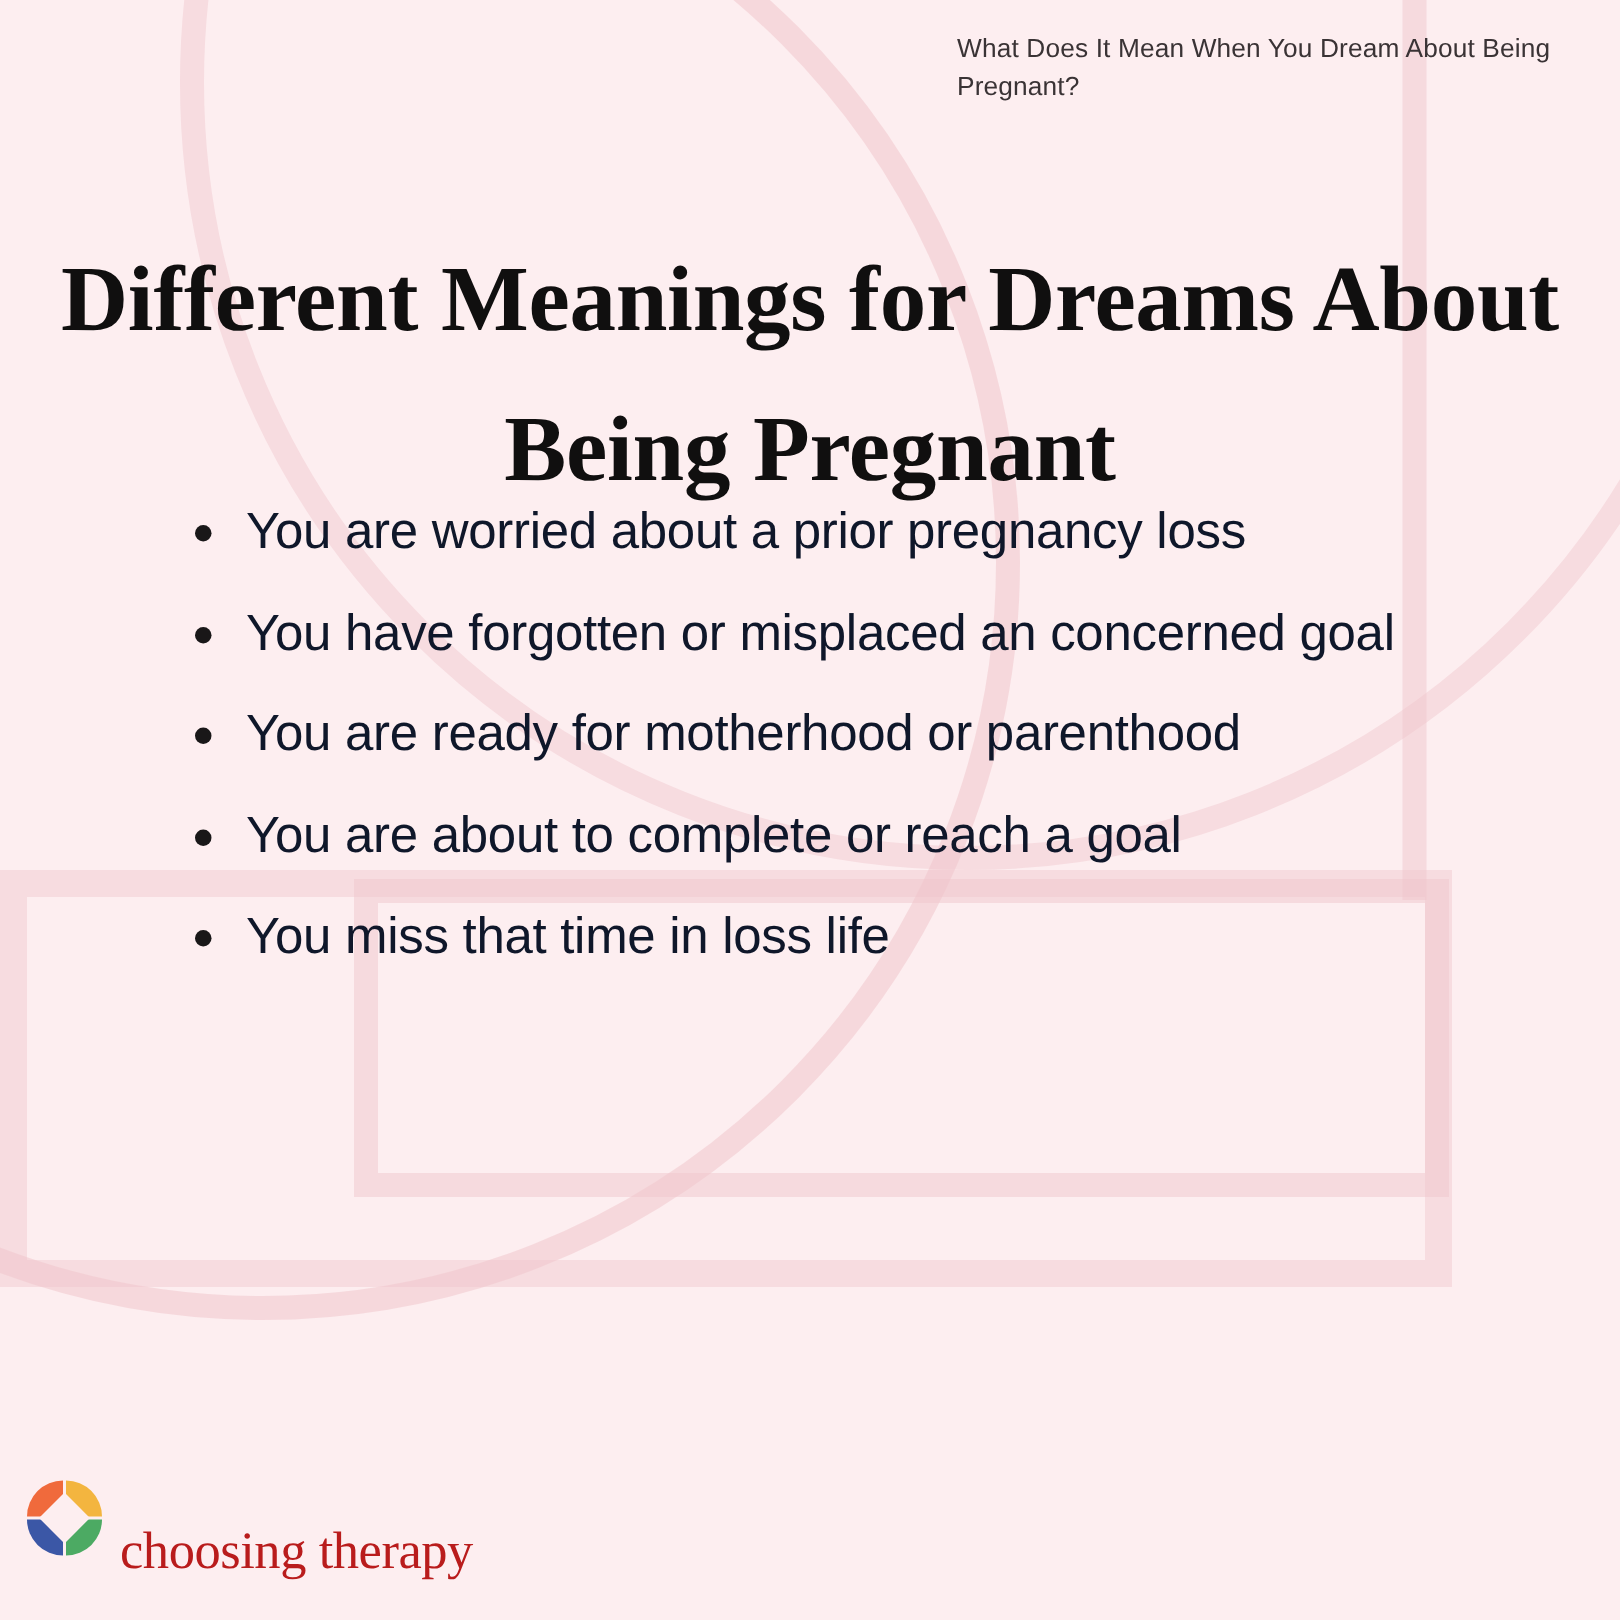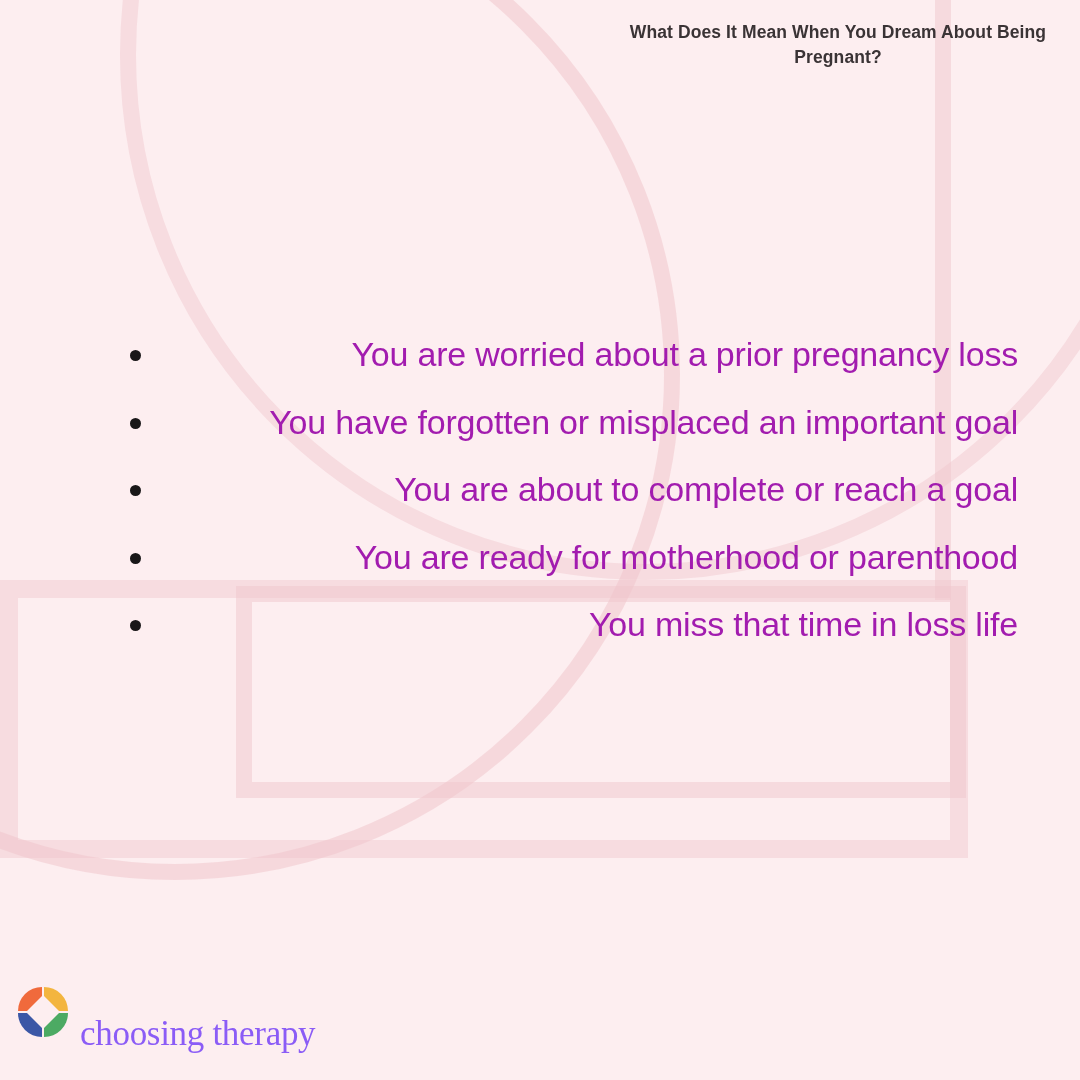--- a/index.html
+++ b/index.html
@@ -70,25 +70,25 @@
 
   
   .content {
     position: relative;
     width: 1080px;
     height: 1080px;
   }
   .kicker {
     position: absolute;
     top: 20px;
-    right: 32px;
+    right: 22px;
     width: 420px;
-    text-align: center;
+    text-align: left;
     font-size: 17.5px;
-    font-weight: 700;
+    font-weight: 400;
     line-height: 1.45;
     color: #3a3335;
     letter-spacing: 0.1px;
   }
   .title {
     position: absolute;
     top: 108px;
     left: 40px;
     width: 1000px;
     text-align: center;
@@ -107,23 +107,22 @@
     margin: 0;
     padding: 0;
     list-style: none;
   }
   .bullets li {
     position: relative;
     padding-left: 46px;
     margin-bottom: 2px;
     font-size: 34px;
     line-height: 1.93;
-    color: #a21caf;
+    color: #0f172a;
     letter-spacing: -0.2px;
-    text-align: right;
   }
   .bullets li::before {
     content: "";
     position: absolute;
     left: 12px;
     top: 28px;
     width: 11px;
     height: 11px;
     border-radius: 50%;
     background: #191718;
@@ -157,46 +156,47 @@
     left: 13px;
     top: 13px;
     width: 24px;
     height: 24px;
     background: #fdeef0;
     transform: rotate(45deg);
   }
   .logo-text {
     font-family: "Liberation Serif", serif;
     font-size: 35px;
-    color: #8b5cf6;
+    color: #b91c1c;
     letter-spacing: -0.3px;
     margin-top: 44px;
   }
 </style>
 </head>
 <body>
 
 <div class="canvas">
 
   <div class="deco circle-big"></div>
   <div class="deco circle-big2"></div>
   <div class="deco vline"></div>
   <div class="deco rect-outer"></div>
   <div class="deco rect-inner"></div>
 
   <div class="content">
 
     <div class="kicker">What Does It Mean When You Dream About Being Pregnant?</div>
 
+    <h1 class="title">Different Meanings for Dreams About Being Pregnant</h1>
 
     <ul class="bullets">
       <li>You are worried about a prior pregnancy loss</li>
-      <li>You have forgotten or misplaced an important goal</li>
+      <li>You have forgotten or misplaced an concerned goal</li>
+      <li>You are ready for motherhood or parenthood</li>
       <li>You are about to complete or reach a goal</li>
-      <li>You are ready for motherhood or parenthood</li>
       <li>You miss that time in loss life</li>
     </ul>
 
     <div class="logo">
       <div class="logo-mark">
         <div class="q tl"></div>
         <div class="q tr"></div>
         <div class="q bl"></div>
         <div class="q br"></div>
         <div class="logo-notch"></div>

